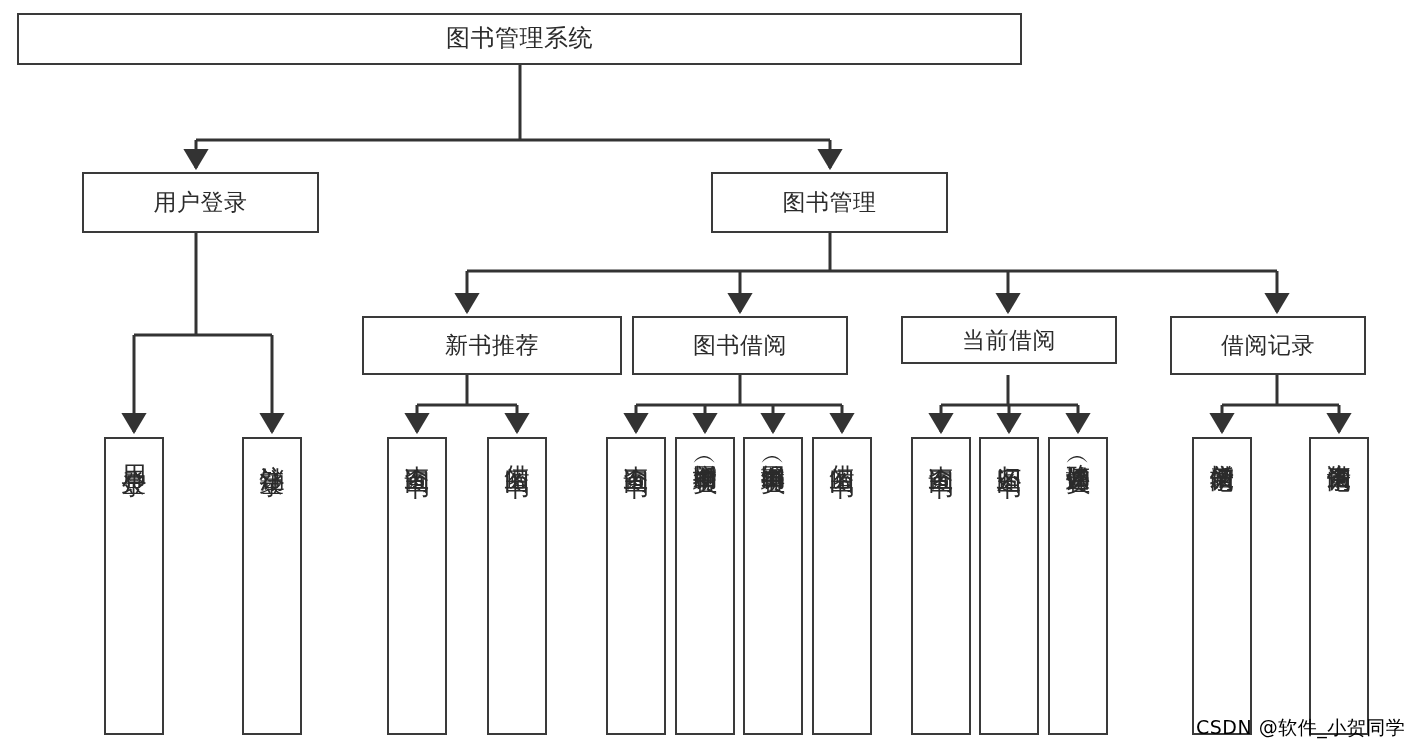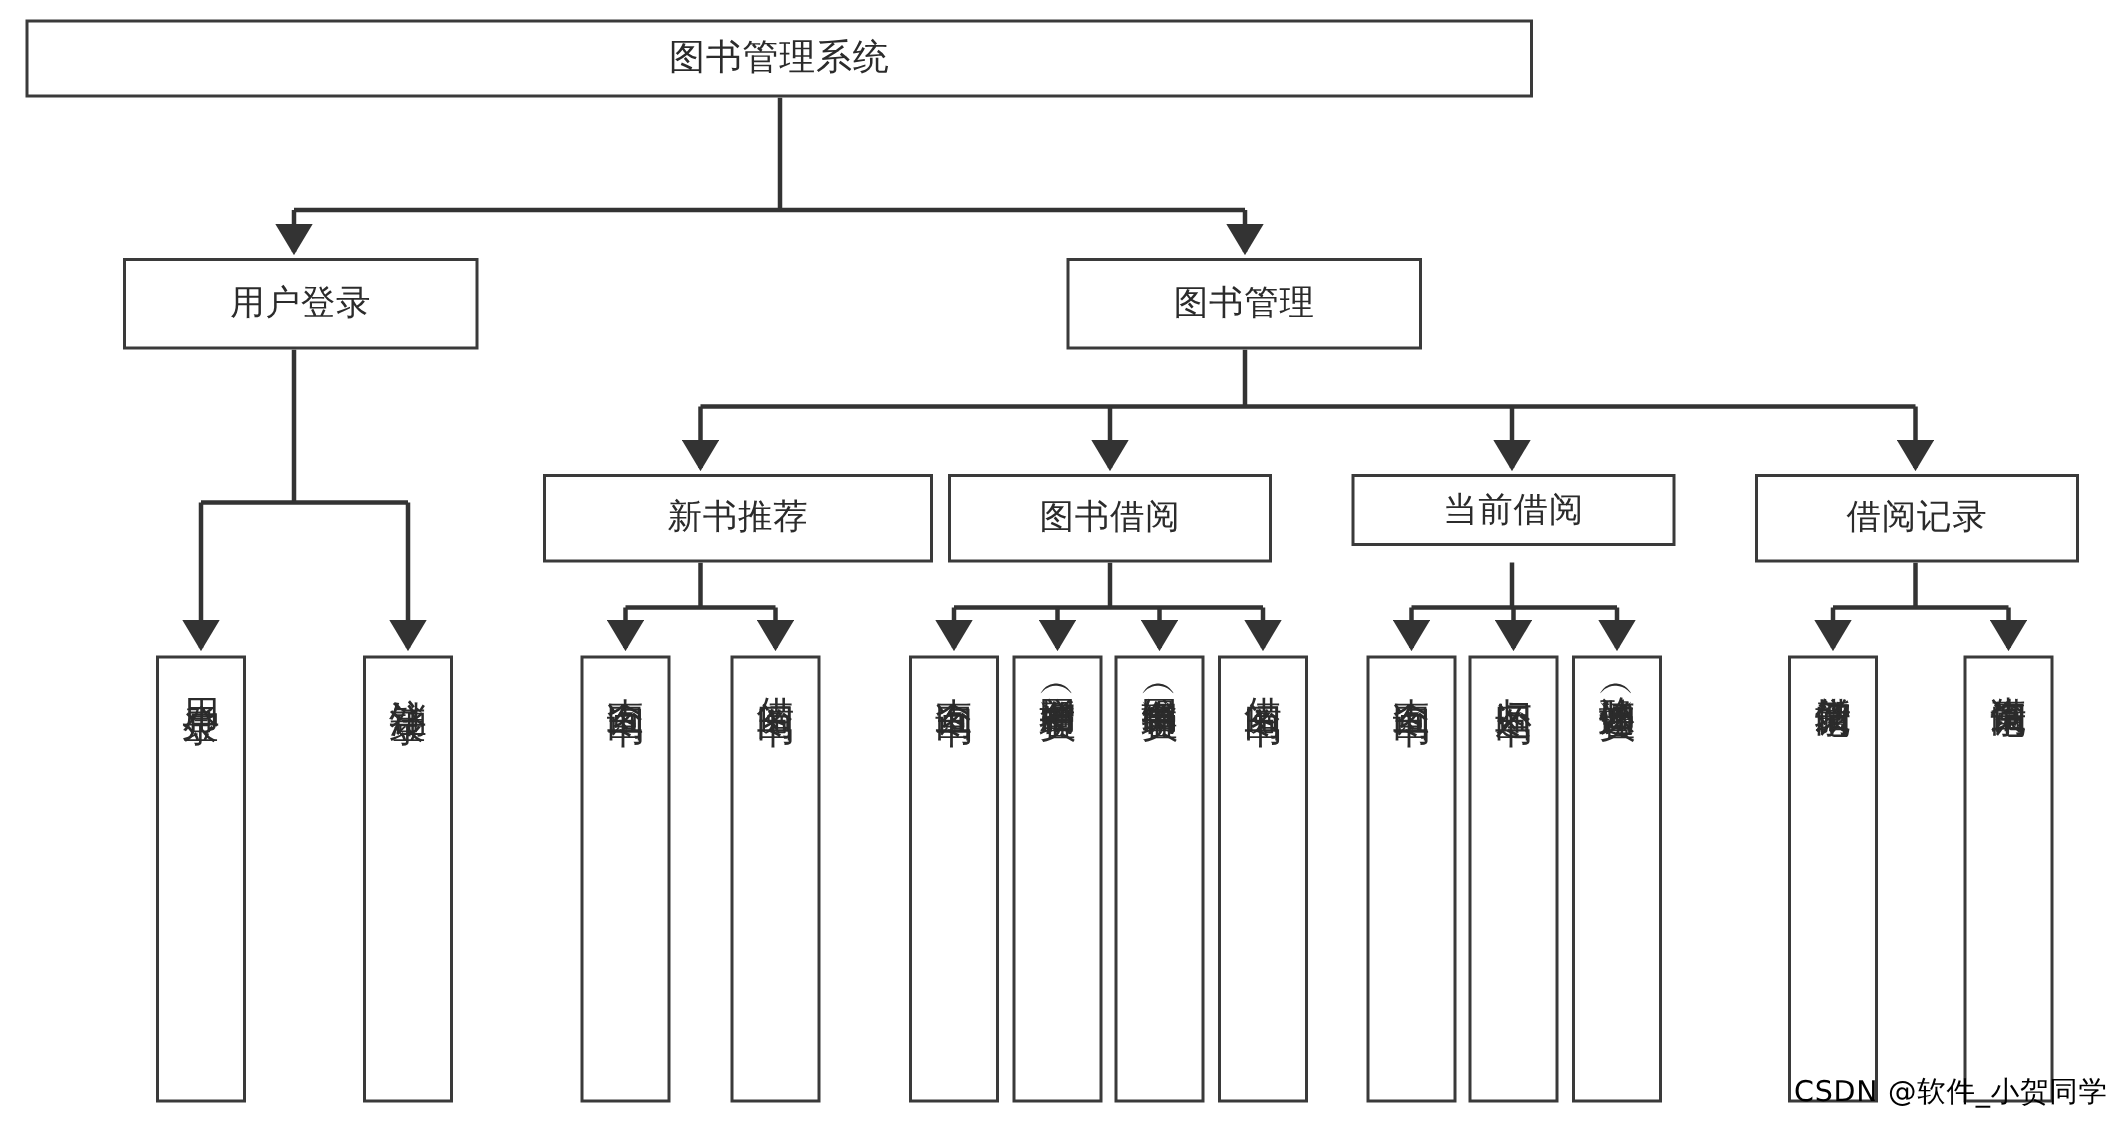--- a/index.html
+++ b/index.html
@@ -154,21 +154,21 @@
   </div>
 
   <div class="node h" style="left:632px; top:316px; width:216px; height:59px;">
     <span class="node-label">图书借阅</span>
   </div>
 
   <div class="node h" style="left:901px; top:316px; width:216px; height:48px;">
     <span class="node-label">当前借阅</span>
   </div>
 
-  <div class="node h" style="left:1170px; top:316px; width:216px; height:59px;">
+  <div class="node h" style="left:1170px; top:316px; width:196px; height:59px;">
     <span class="node-label">借阅记录</span>
   </div>
 
   <div class="node v" style="left:104px; top:437px; width:60px; height:298px;">
     <span class="node-label">用户登录</span>
   </div>
   <div class="node v" style="left:242px; top:437px; width:60px; height:298px;">
     <span class="node-label">注销登录</span>
   </div>
 

